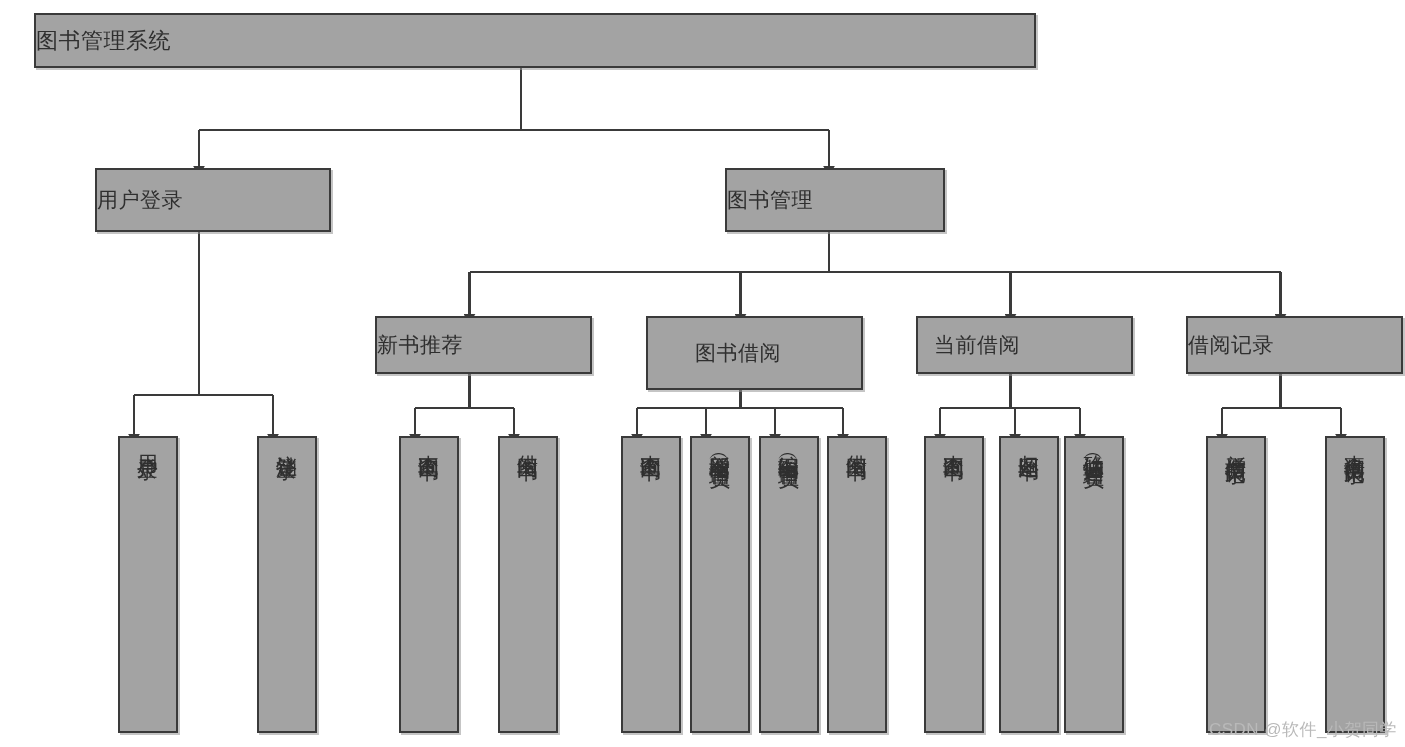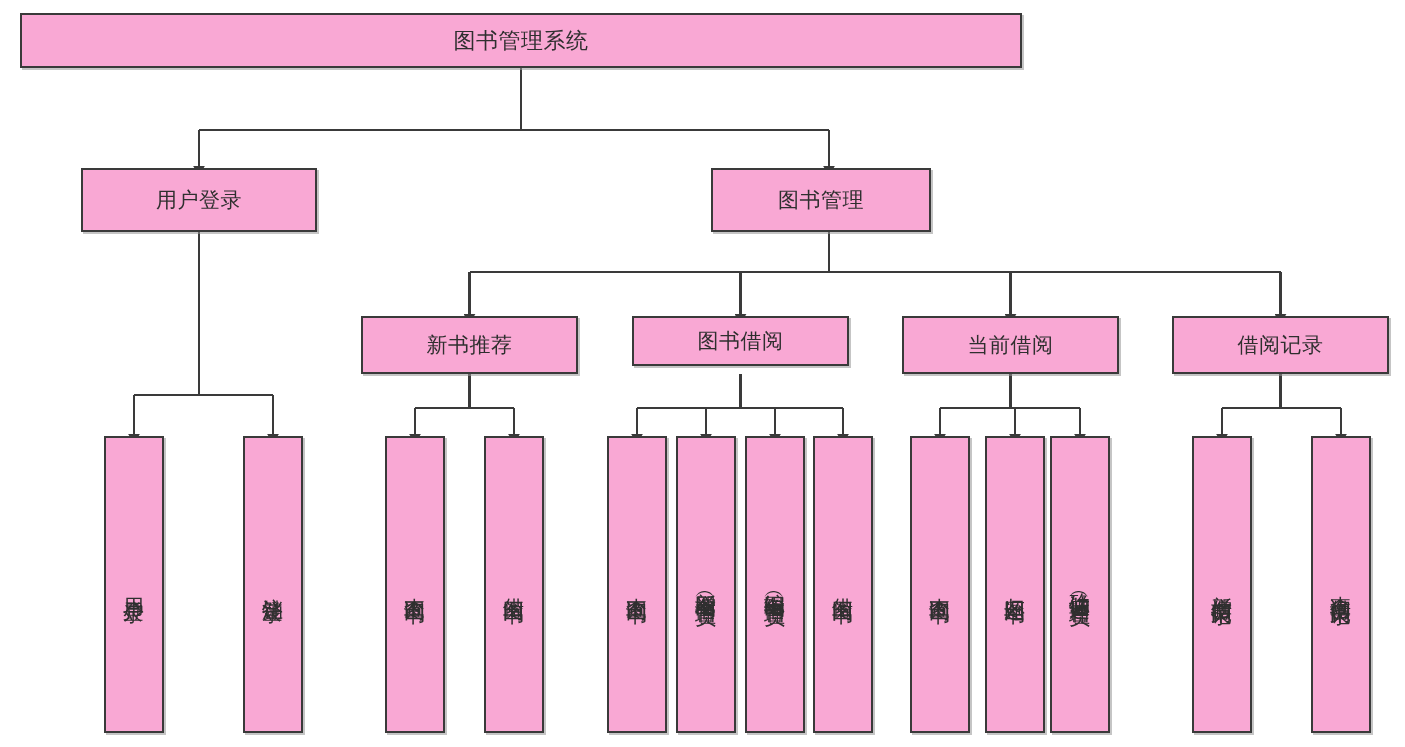--- a/index.html
+++ b/index.html
@@ -16,26 +16,27 @@
     width:1405px;height:747px;
   }
   svg#connectors{
     position:absolute;left:0;top:0;
     width:1405px;height:747px;
     pointer-events:none;
   }
   .node{
     position:absolute;
     box-sizing:border-box;
-    background:#f9a8d4;
+    background:#a3a3a3;
     border:2px solid #3a3a3a;
     box-shadow:2px 2px 0 0 rgba(150,150,150,0.55);
     display:flex;
     align-items:center;
-    justify-content:center;
+    justify-content:flex-start;
+    margin-left:14px;
   }
   .node .label{
     color:#2f2f2f;
     line-height:1.16;
     white-space:nowrap;
     letter-spacing:0.5px;
   }
   
   .node.horiz .label{
     font-size:21px;
@@ -118,24 +119,24 @@
       </div>
       <div class="node horiz" style="left: 81px; top: 168px; width: 236px; height: 64px;">
         <span class="label">用户登录</span>
       </div>
       <div class="node horiz" style="left: 711px; top: 168px; width: 220px; height: 64px;">
         <span class="label">图书管理</span>
       </div>
       <div class="node horiz" style="left: 361px; top: 316px; width: 217px; height: 58px; font-family: Liberation Serif, serif;">
         <span class="label">新书推荐</span>
       </div>
-      <div class="node horiz" style="left: 632px; top: 316px; width: 217px; height: 50px;">
+      <div class="node horiz" style="left: 632px; top: 316px; width: 217px; height: 74px; padding-left: 47px;">
         <span class="label">图书借阅</span>
       </div>
-      <div class="node horiz" style="left: 902px; top: 316px; width: 217px; height: 58px;">
+      <div class="node horiz" style="left: 902px; top: 316px; width: 217px; height: 58px; padding-left: 16px;">
         <span class="label">当前借阅</span>
       </div>
       <div class="node horiz" style="left: 1172px; top: 316px; width: 217px; height: 58px;">
         <span class="label">借阅记录</span>
       </div>
       <div class="node vert" style="left: 104px; top: 436px; width: 60px; height: 297px;">
         <span class="label">用户登录</span>
       </div>
       <div class="node vert" style="left: 243px; top: 436px; width: 60px; height: 297px;">
         <span class="label">注销登录</span>
@@ -168,13 +169,14 @@
         <span class="label">确认归还（管理员）</span>
       </div>
       <div class="node vert" style="left: 1192px; top: 436px; width: 60px; height: 297px;">
         <span class="label">新增借阅记录</span>
       </div>
       <div class="node vert" style="left: 1311px; top: 436px; width: 60px; height: 297px;">
         <span class="label">查询借阅记录</span>
       </div>
     </div>
 
+  <div class="watermark">CSDN @软件_小贺同学</div>
 </div>
 
 </body></html>

